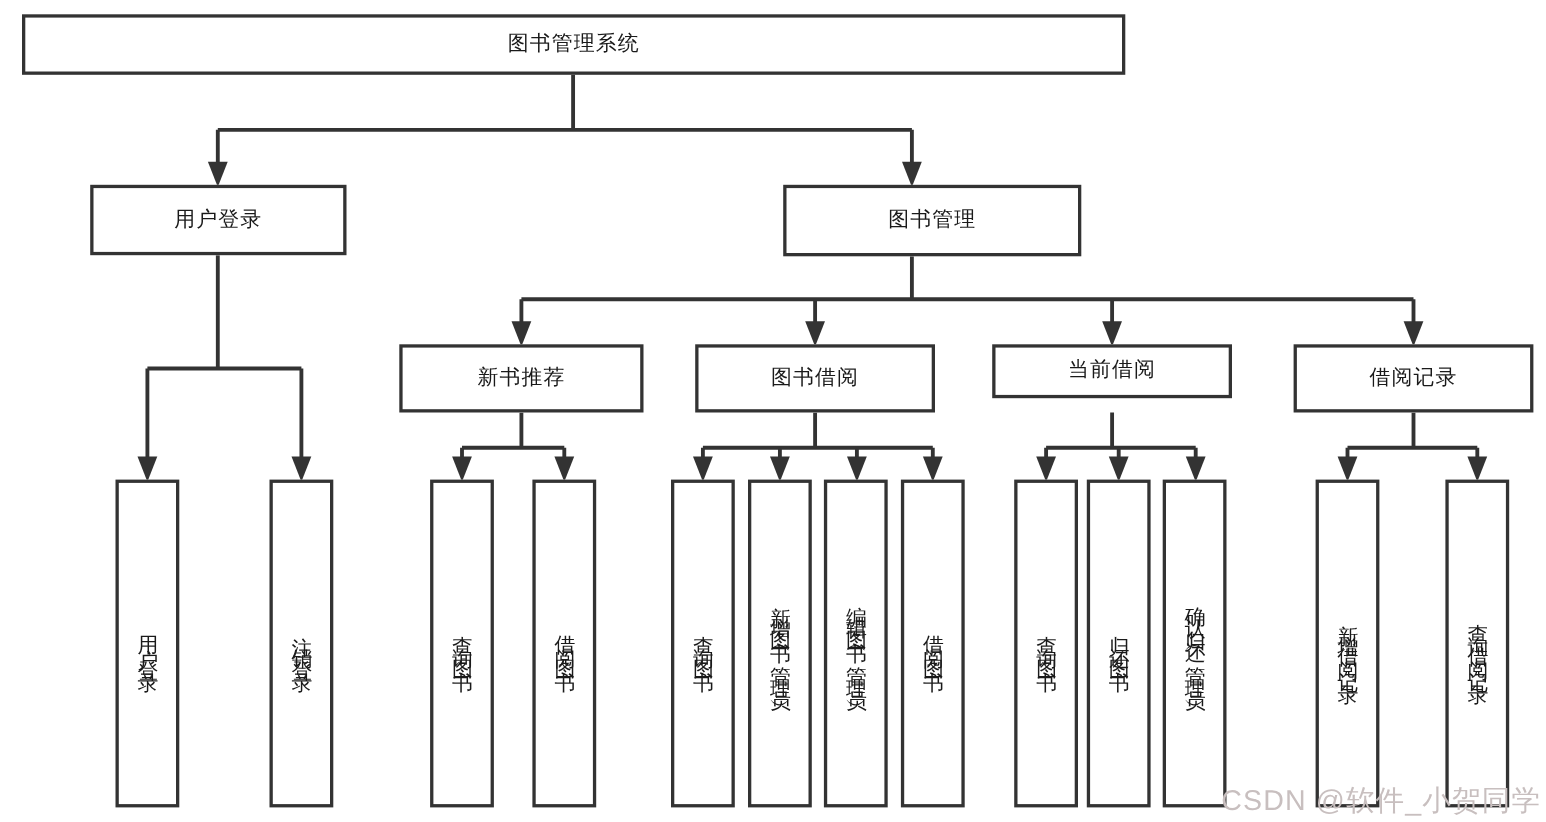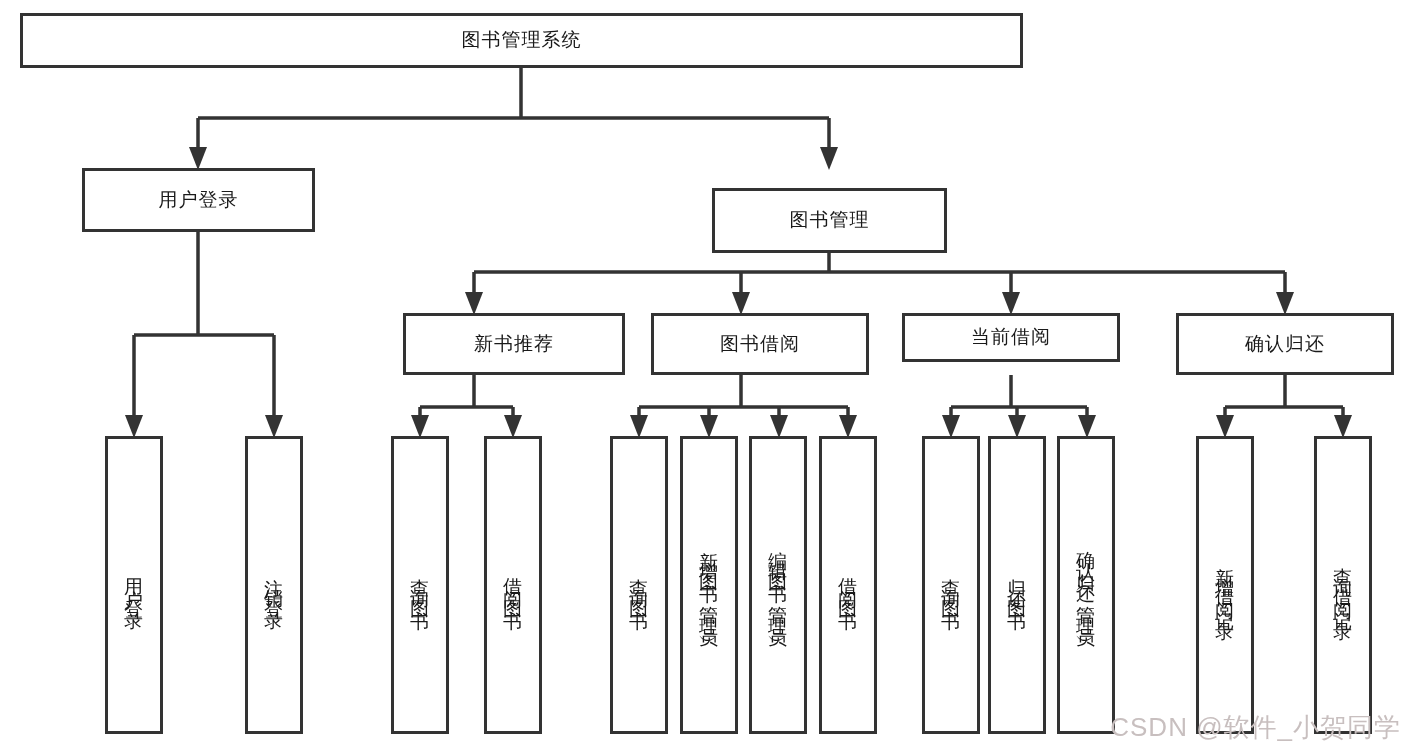--- a/index.html
+++ b/index.html
@@ -28,24 +28,24 @@
     align-items:center;
     justify-content:center;
     font-size:19px;
     letter-spacing:1px;
     line-height:1.2;
     z-index:2;
   }
   .root{left:20px;top:13px;width:1003px;height:55px;text-align:center;}
   .l2{top:168px;height:64px;}
   .l2a{left:82px;width:233px;}
-  .l2b{left:712px;width:235px;height:65px;margin-top:20px;}
+  .l2b{left:712px;width:271px;height:65px;}
   .l3{top:313px;width:218px;height:62px;}
-  .l3a{left:363px;width:222px;margin-left:40px;}
-  .l3b{left:632px;margin-left:19px;}
+  .l3a{left:363px;width:222px;}
+  .l3b{left:632px;}
   .l3c{left:902px;height:49px;}
   .l3d{left:1176px;}
   .leaf{top:436px;width:58px;height:298px;}
   .vtext{
     writing-mode:vertical-lr;
     text-orientation:mixed;
     letter-spacing:11px;
     line-height:1;
     font-size:19px;
   }
@@ -128,21 +128,21 @@
   <div class="node l3 l3a">
     <span>新书推荐</span>
   </div>
   <div class="node l3 l3b">
     <span>图书借阅</span>
   </div>
   <div class="node l3 l3c">
     <span>当前借阅</span>
   </div>
   <div class="node l3 l3d">
-    <span>确认归还</span>
+    <span>借阅记录</span>
   </div>
 
   <div class="node leaf" style="left:105px">
     <span class="vtext">用户登录</span>
   </div>
   <div class="node leaf" style="left:245px">
     <span class="vtext">注销登录</span>
   </div>
   <div class="node leaf" style="left:391px">
     <span class="vtext">查询图书</span>

